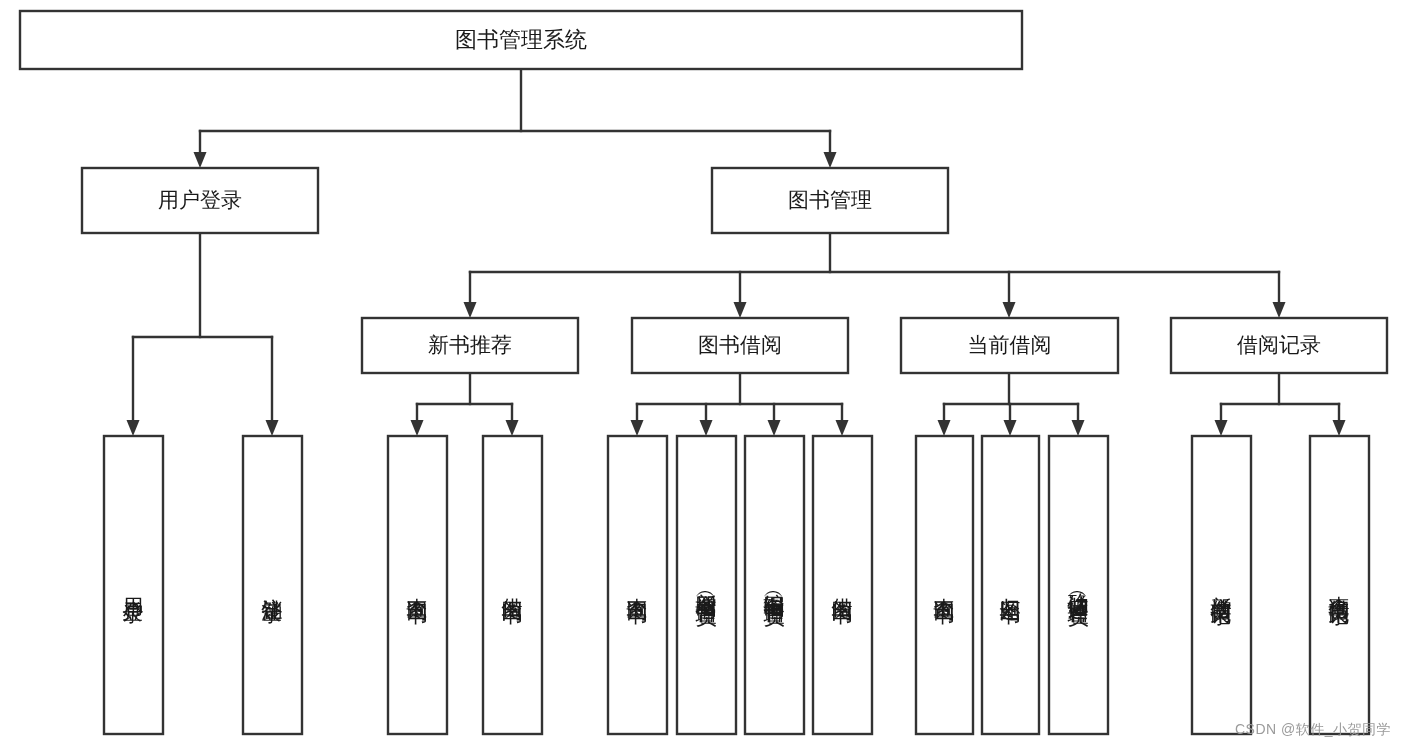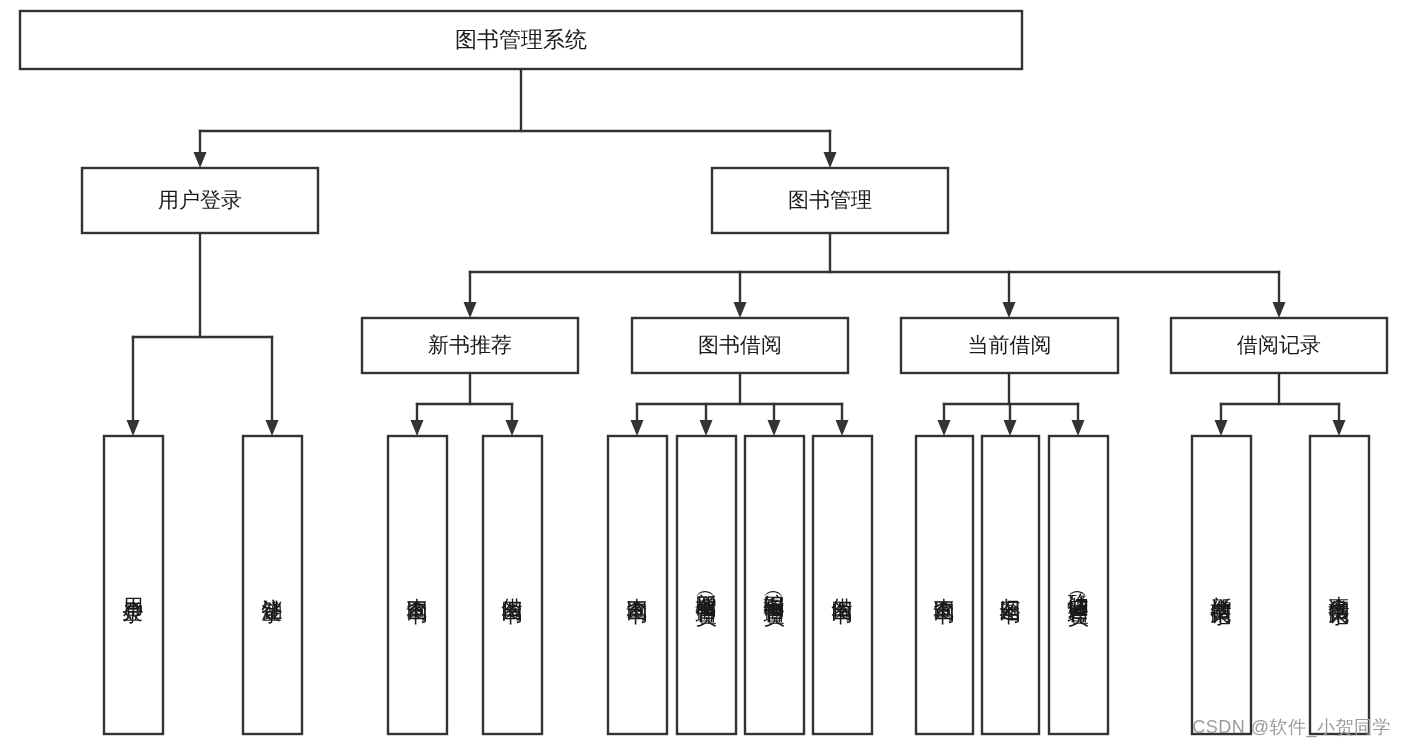--- a/index.html
+++ b/index.html
@@ -62,21 +62,21 @@
     align-items: center;
     justify-content: center;
     white-space: nowrap;
     pointer-events: none;
   }
   #watermark {
     position: absolute;
     right: 14px;
     bottom: 8px;
     font-family: "Liberation Sans", "DejaVu Sans", sans-serif;
-    font-size: 18px;
+    font-size: 14px;
     color: #9b9b9b;
     letter-spacing: 0.5px;
     user-select: none;
   }
 </style>
 </head>
 <body>
 
 <div id="stage">
   <svg id="diagram-svg" viewBox="0 0 1405 747">

